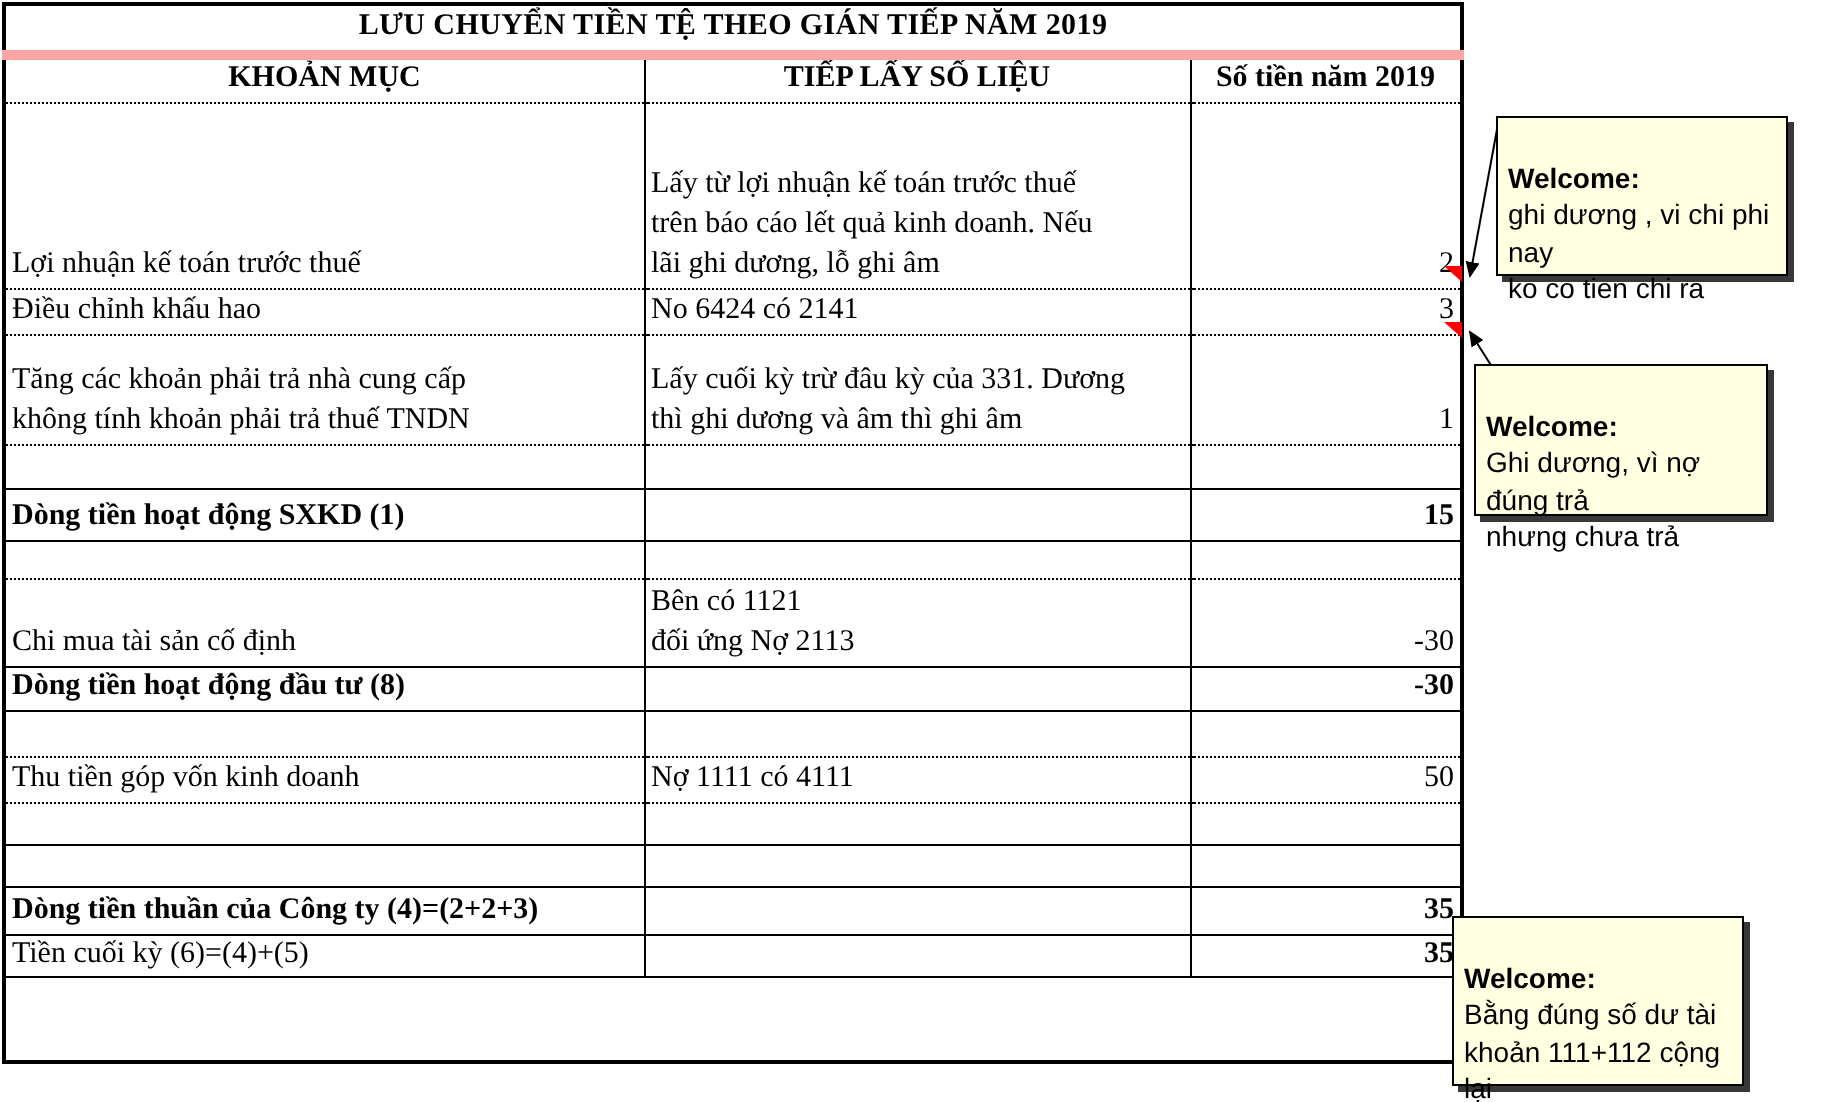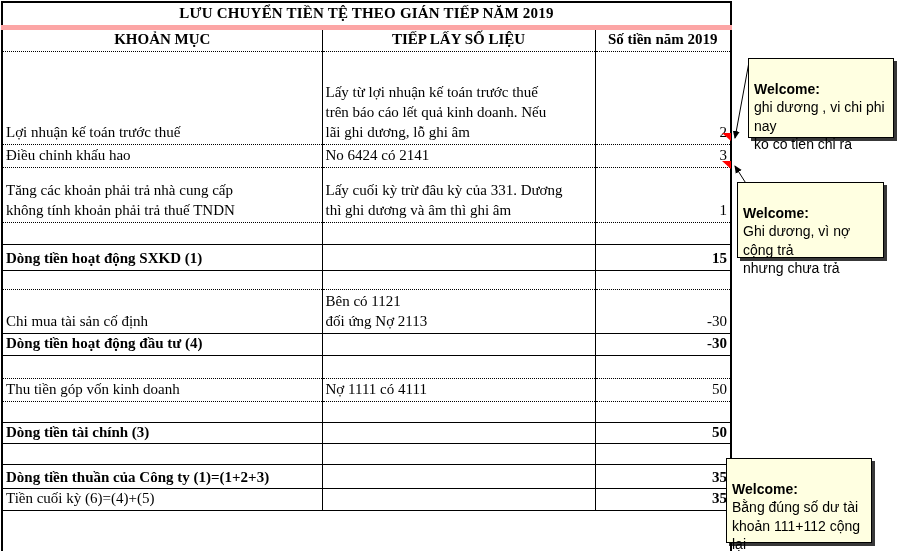--- a/index.html
+++ b/index.html
@@ -83,51 +83,46 @@
       <td class="c-method"></td>
       <td class="c-amount"></td>
     </tr>
     <tr class="b-sol" style="height:44px">
       <td class="c-item">Chi mua tài sản cố định</td>
       <td class="c-method">Bên có 1121
 đối ứng Nợ 2113</td>
       <td class="c-amount">-30</td>
     </tr>
     <tr class="b-sol bold-row" style="height:21px">
-      <td class="c-item">Dòng tiền hoạt động đầu tư (4)</td>
+      <td class="c-item">Dòng tiền hoạt động đầu tư (8)</td>
       <td class="c-method"></td>
       <td class="c-amount">-30</td>
     </tr>
     <tr class="b-dot" style="height:23px">
       <td class="c-item"></td>
       <td class="c-method"></td>
       <td class="c-amount"></td>
     </tr>
     <tr class="b-dot" style="height:23px">
       <td class="c-item">Thu tiền góp vốn kinh doanh</td>
       <td class="c-method">Nợ 1111 có 4111</td>
       <td class="c-amount">50</td>
     </tr>
     <tr class="b-sol" style="height:21px">
       <td class="c-item"></td>
       <td class="c-method"></td>
       <td class="c-amount"></td>
     </tr>
-    <tr class="b-sol bold-row" style="height:20px">
-      <td class="c-item">Dòng tiền tài chính (3)</td>
-      <td class="c-method"></td>
-      <td class="c-amount">50</td>
-    </tr>
     <tr class="b-sol" style="height:21px">
       <td class="c-item"></td>
       <td class="c-method"></td>
       <td class="c-amount"></td>
     </tr>
     <tr class="b-sol bold-row" style="height:24px">
-      <td class="c-item">Dòng tiền thuần của Công ty (1)=(1+2+3)</td>
+      <td class="c-item">Dòng tiền thuần của Công ty (4)=(2+2+3)</td>
       <td class="c-method"></td>
       <td class="c-amount">35</td>
     </tr>
     <tr class="b-sol amt-bold" style="height:21px">
       <td class="c-item">Tiền cuối kỳ (6)=(4)+(5)</td>
       <td class="c-method"></td>
       <td class="c-amount">35</td>
     </tr>
 
     <tr class="r-footer" style="height:22px">
@@ -148,21 +143,21 @@
     <polygon points="722,161 731,161 731,169" fill="#FF0000"></polygon>
     <line x1="749" y1="62" x2="735" y2="138" stroke="#000" stroke-width="1" marker-end="url(#ah)"></line>
     <line x1="747" y1="185" x2="735" y2="166" stroke="#000" stroke-width="1" marker-end="url(#ah)"></line>
   </svg>
 
   <div class="comment" style="left:748px;top:58px;width:146px;height:80px">
     <span class="author">Welcome:</span><span>ghi dương , vi chi phi nay
 ko co tien chi ra</span>
   </div>
   <div class="comment" style="left:737px;top:182px;width:147px;height:76px">
-    <span class="author">Welcome:</span><span>Ghi dương, vì nợ cộng trả
+    <span class="author">Welcome:</span><span>Ghi dương, vì nợ đúng trả
 nhưng chưa trả</span>
   </div>
   <div class="comment" style="left:726px;top:458px;width:146px;height:85px">
     <span class="author">Welcome:</span><span>Bằng đúng số dư tài
 khoản 111+112 cộng lại
 là 35</span>
   </div>
 
 </div>
 

